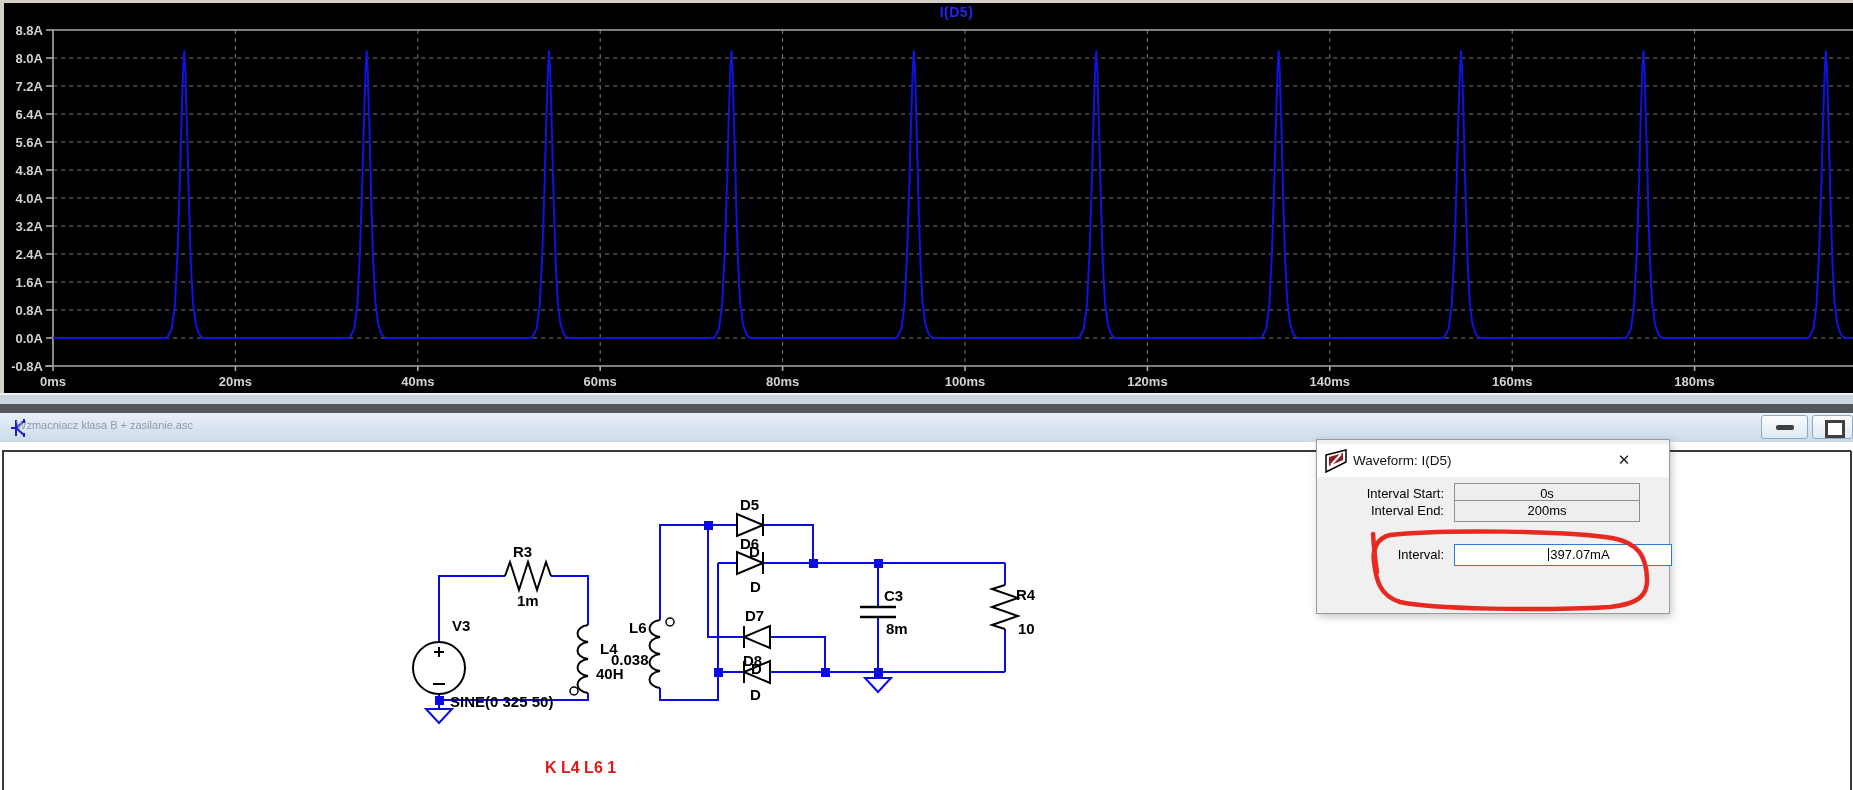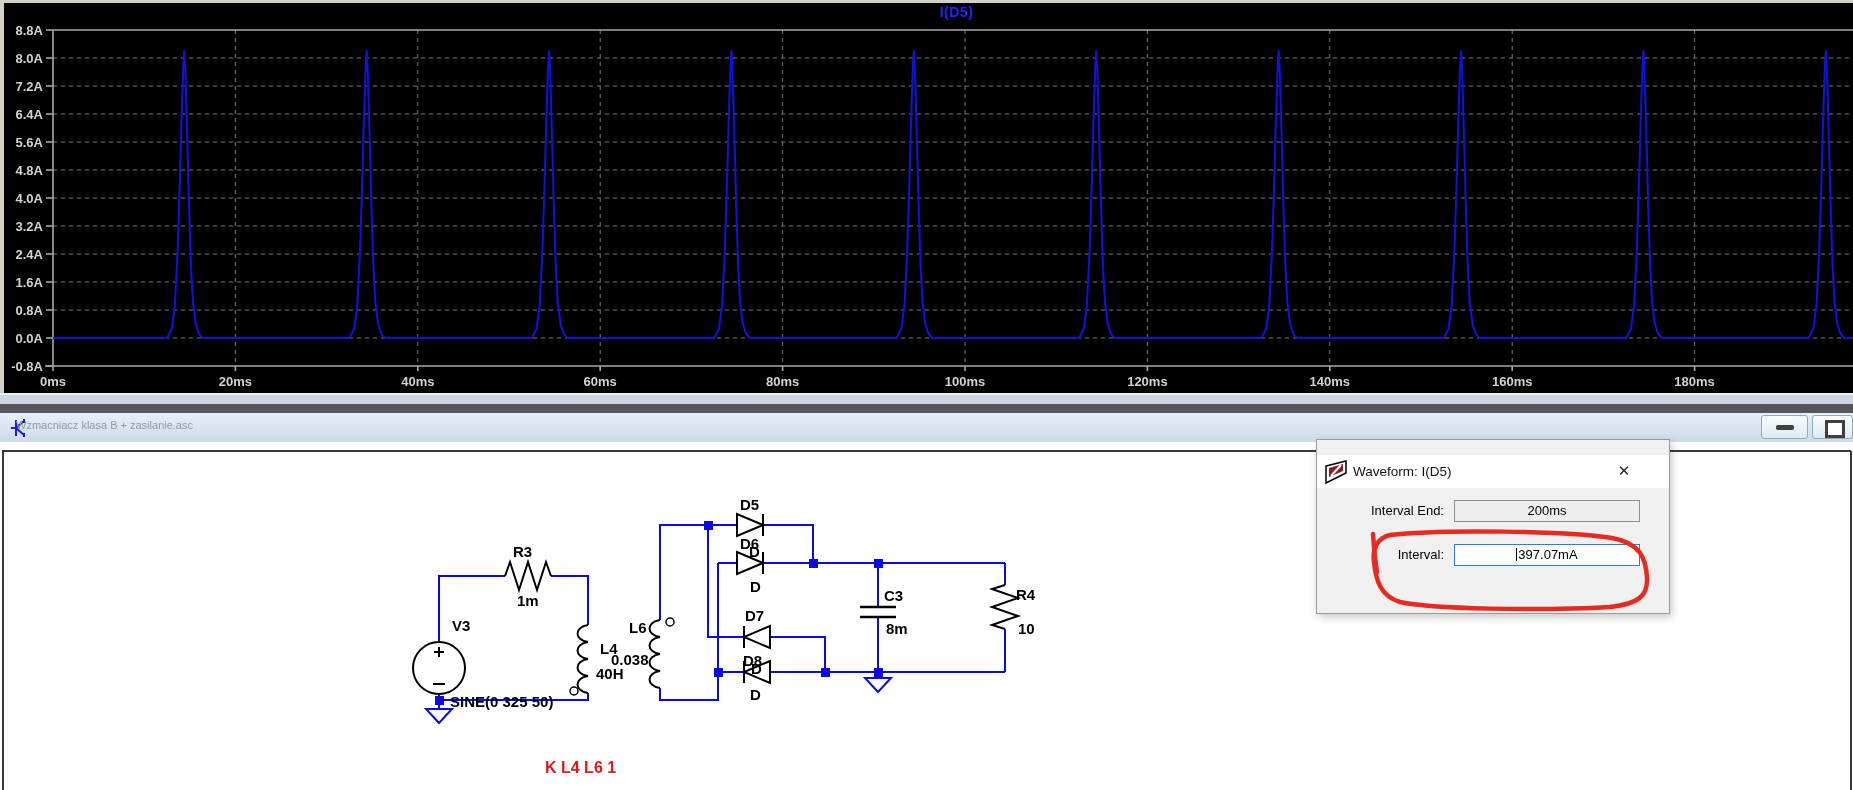--- a/index.html
+++ b/index.html
@@ -23,30 +23,30 @@
   #btn-restore{left:1812px;width:41px;}
   .min-glyph{position:absolute;left:50%;top:50%;width:18px;height:5px;margin:-2px 0 0 -9px;
     background:#3f3f3f;border-radius:2px;}
   .restore-glyph{position:absolute;left:50%;top:50%;width:14px;height:12px;margin:-7px 0 0 -8px;
     border:3px solid #3f3f3f;background:#fff;}
   
   #schem-canvas{position:absolute;left:0;top:442px;width:1853px;height:348px;background:#fff;}
   
   #dialog{position:absolute;left:1316px;top:439px;width:352px;height:173px;background:#f0f0f0;
     border:1px solid #9b9b9b;box-shadow:2px 3px 8px rgba(0,0,0,.22);z-index:20;}
-  #dialog-titlebar{position:absolute;left:0;top:15px;right:0;height:33px;background:#ffffff;}
+  #dialog-titlebar{position:absolute;left:0;top:4px;right:0;height:33px;background:#ffffff;}
   #dialog-title{position:absolute;left:36px;top:9px;font-size:13.5px;color:#111;}
   #dialog-lt-logo{position:absolute;left:7px;top:5px;}
   #dialog-close{position:absolute;left:296px;top:7px;width:22px;height:20px;text-align:center;
     font-size:15px;color:#222;cursor:default;}
   .dlg-row{position:absolute;left:0;width:100%;height:22px;}
   .dlg-label{position:absolute;right:225px;top:3px;font-size:13px;color:#000;white-space:nowrap;}
   .dlg-field{position:absolute;left:137px;top:0;width:184px;height:20px;background:#eeeeee;
     border:1px solid #8f8f8f;font-size:13px;color:#000;text-align:center;line-height:20px;}
-  .dlg-field.focused{background:#ffffff;border:1px solid #2a7fd4;}
+  .dlg-field.focused{background:#ffffff;border:1px solid #2a7fd4;padding-left:32px;}
   .cursor-bar{display:inline-block;width:1px;height:13px;background:#000;vertical-align:-2px;margin-right:1px;}
   #row-0{top:43px}#row-1{top:60px}#row-2{top:104px}#row-3{top:134px}
   
   #annotation-svg{position:absolute;left:0;top:0;z-index:40;pointer-events:none;}
   text{user-select:none;}
 </style>
 </head>
 <body>
 
 <div id="waveform-pane">
@@ -232,20 +232,24 @@
 <div id="dialog">
   <div id="dialog-titlebar">
     <svg id="dialog-lt-logo" width="26" height="25" viewBox="0 0 26 25">
       <polygon points="2,6 22,1 22,13 2,23" fill="#fff" stroke="#000" stroke-width="1.5"></polygon>
       <polygon points="5,8 19,4 19,11 5,17" fill="#8b1c24"></polygon>
       <path d="M7,16 L17,5" stroke="#fff" stroke-width="2"></path>
     </svg>
     <span id="dialog-title">Waveform: I(D5)</span>
     <span id="dialog-close">✕</span>
   </div>
+  <div class="dlg-row" id="row-0">
+    <span class="dlg-label">Interval Start:</span>
+    <div class="dlg-field">0s</div>
+  </div>
   <div class="dlg-row" id="row-1">
     <span class="dlg-label">Interval End:</span>
     <div class="dlg-field">200ms</div>
   </div>
   <div class="dlg-row" id="row-2">
     <span class="dlg-label">Interval:</span>
     <div class="dlg-field focused"><span class="cursor-bar"></span><span>397.07mA</span></div>
   </div>
 </div>
 

